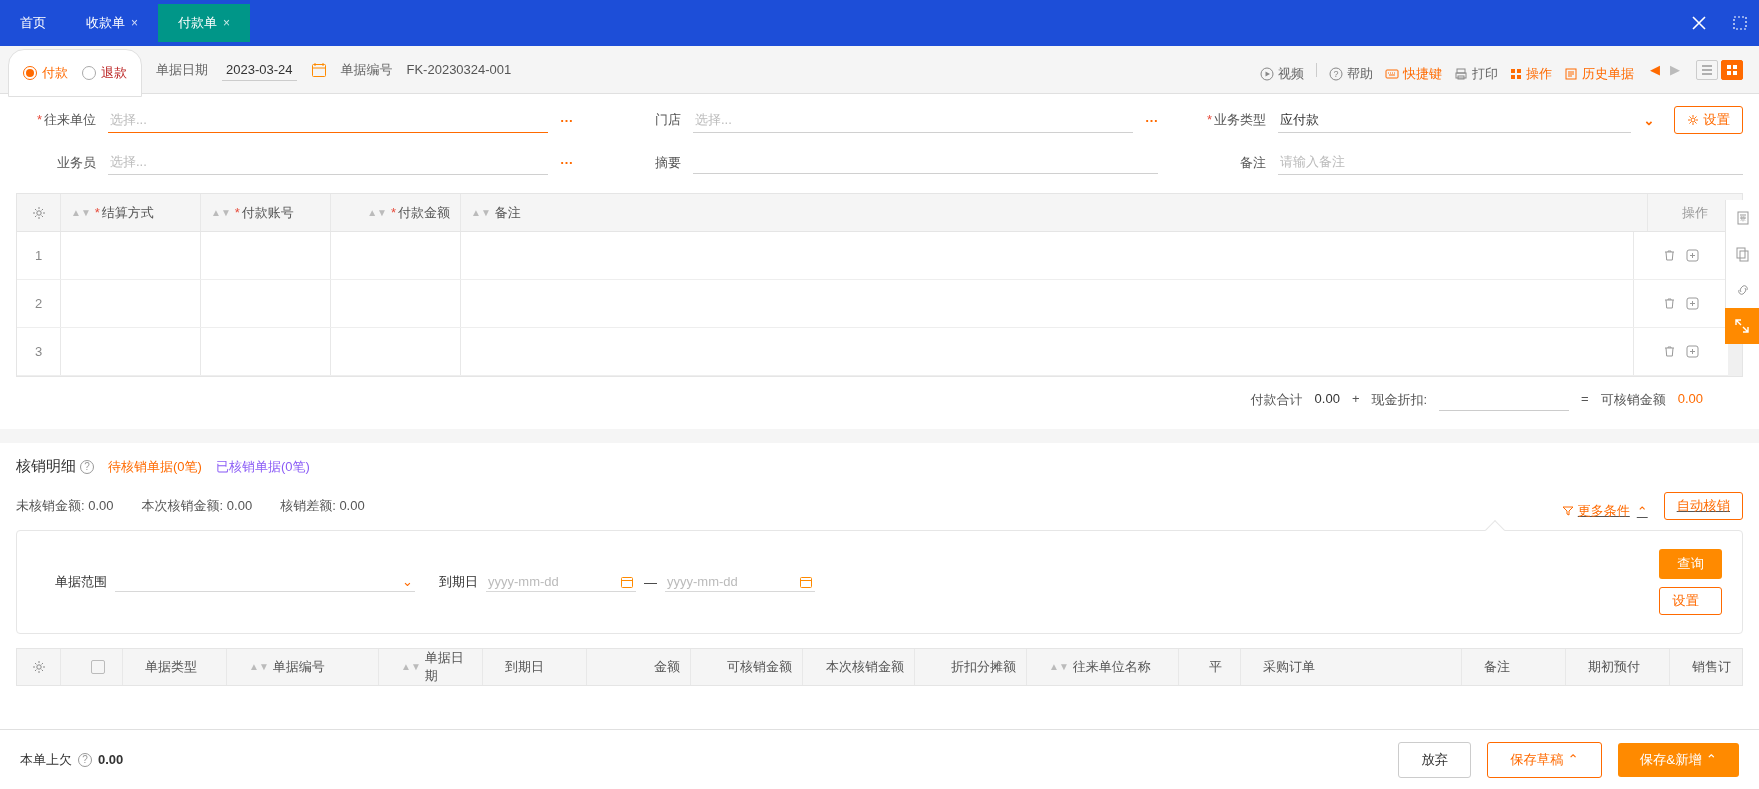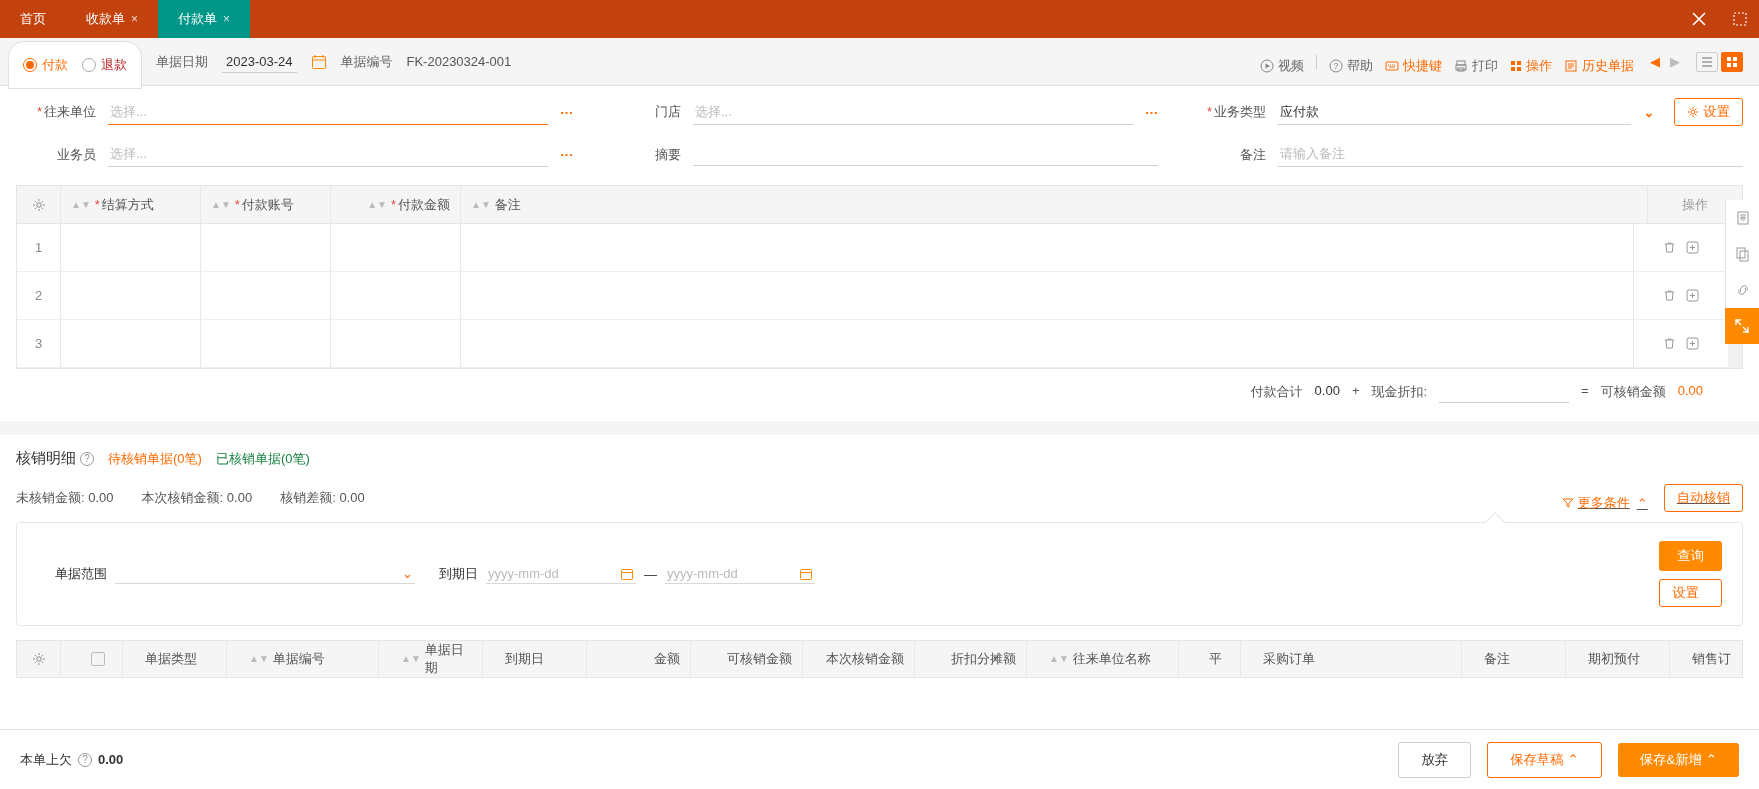--- a/index.html
+++ b/index.html
@@ -1,19 +1,19 @@
 <!DOCTYPE html>
 <html><head>
 <meta charset="utf-8">
 <style>
 * { box-sizing: border-box; margin: 0; padding: 0; }
 body { font-family: "Microsoft YaHei", Arial, sans-serif; font-size: 13px; color: #333; background: #fff; overflow: hidden; }
 
 
-.top-tabs { display: flex; align-items: center; background: #c2410c; height: 38px; position: relative; }
+.top-tabs { display: flex; align-items: center; background: #1d4ed8; height: 46px; position: relative; }
 .top-tabs .tab { padding: 0 20px; height: 38px; display: flex; align-items: center; color: #fff; cursor: pointer; gap: 6px; }
 .top-tabs .tab.active { background: #009688; }
 .top-tabs .tab .close-x { font-size: 12px; opacity: .8; }
 .top-tabs .spacer { flex: 1; }
 .top-tabs .win-close { width: 44px; height: 38px; display: flex; align-items: center; justify-content: center; color: #fff; cursor: pointer; }
 .top-tabs .win-max { width: 38px; height: 38px; display: flex; align-items: center; justify-content: center; color: #fff; cursor: pointer; }
 
 
 .toolbar { display: flex; align-items: center; background: #f5f5f5; border-bottom: 1px solid #e0e0e0; height: 48px; padding: 0 16px; gap: 14px; flex-wrap: nowrap; }
 .rad-group { display: flex; align-items: center; gap: 14px; background: #fff; border: 1px solid #e0e0e0; border-radius: 16px 16px 0 0; padding: 4px 14px; height: 48px; margin-top: 6px; margin-left: -8px; }
@@ -74,21 +74,21 @@
 .sum-line .val.orange { color: #ff6a00; }
 .sum-line .input-sm { border: none; border-bottom: 1px solid #ccc; width: 130px; padding: 2px; }
 .section-gap { height: 14px; background: #f5f5f5; margin: 0 -16px; }
 
 
 .verify-header { display: flex; align-items: center; gap: 14px; margin: 14px 0 16px; }
 .verify-header .title { font-size: 15px; color: #333; display:flex; align-items:center; gap:4px;}
 .verify-header .title .q { border:1px solid #999; color:#999; border-radius:50%; width:14px;height:14px; font-size:10px; display:flex;align-items:center;justify-content:center;}
 .verify-header .sub-tab { font-size: 13px; cursor: pointer; }
 .verify-header .sub-tab.active { color: #ff6a00; }
-.verify-header .sub-tab.inactive { color: #15803d; }
+.verify-header .sub-tab.inactive { color: #8b5cf6; }
 .verify-stats { display: flex; gap: 28px; color: #555; margin-bottom: 6px; align-items: center; }
 .verify-stats .right { margin-left: auto; display: flex; gap: 16px; align-items: flex-end; text-decoration: underline; }
 
 
 .filter-box { border: 1px solid #e6e6e6; border-radius: 4px; padding: 18px 20px; display: flex; align-items: center; gap: 24px; margin: 10px 0 14px; position: relative; }
 .filter-box .col { display: flex; align-items: center; gap: 8px; }
 .filter-box .line-input { border: none; border-bottom: 1px solid #d8d8d8; width: 300px; display:flex; align-items:center; justify-content:space-between; padding: 2px; }
 .filter-box .date-inp { border:none; border-bottom:1px solid #d8d8d8; padding: 2px; color:#bbb; width: 150px; display:flex; align-items:center; justify-content:space-between;}
 .filter-box .actions { margin-left: auto; display: flex; flex-direction: column; gap: 8px; }
 .btn-solid { background: #ff8a00; color: #fff; border: none; border-radius: 3px; padding: 6px 18px; cursor: pointer; }

